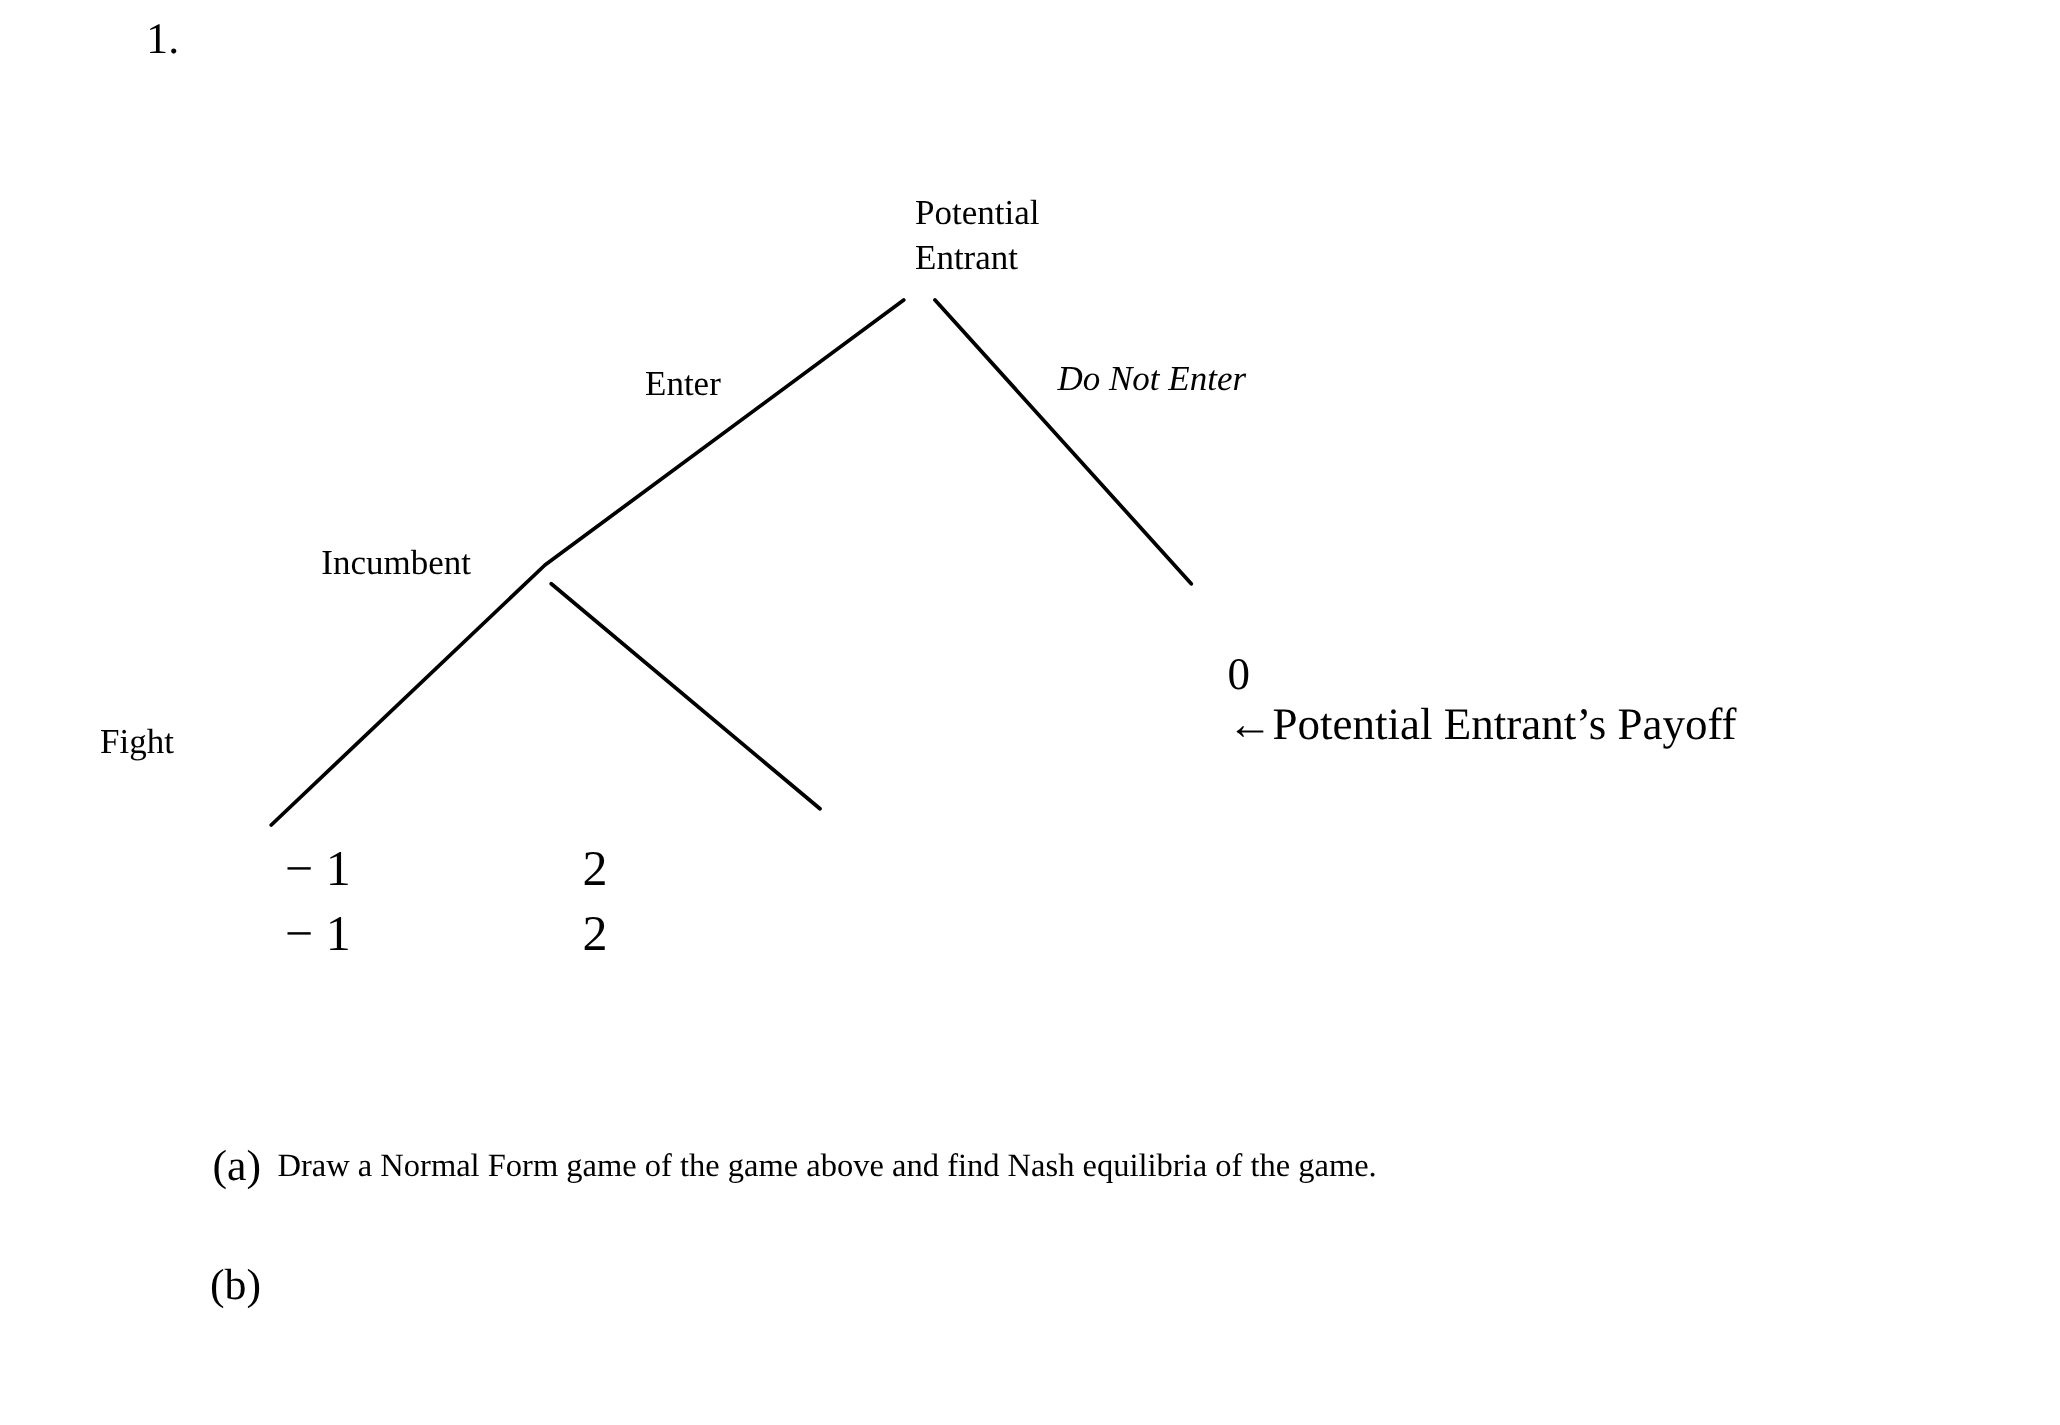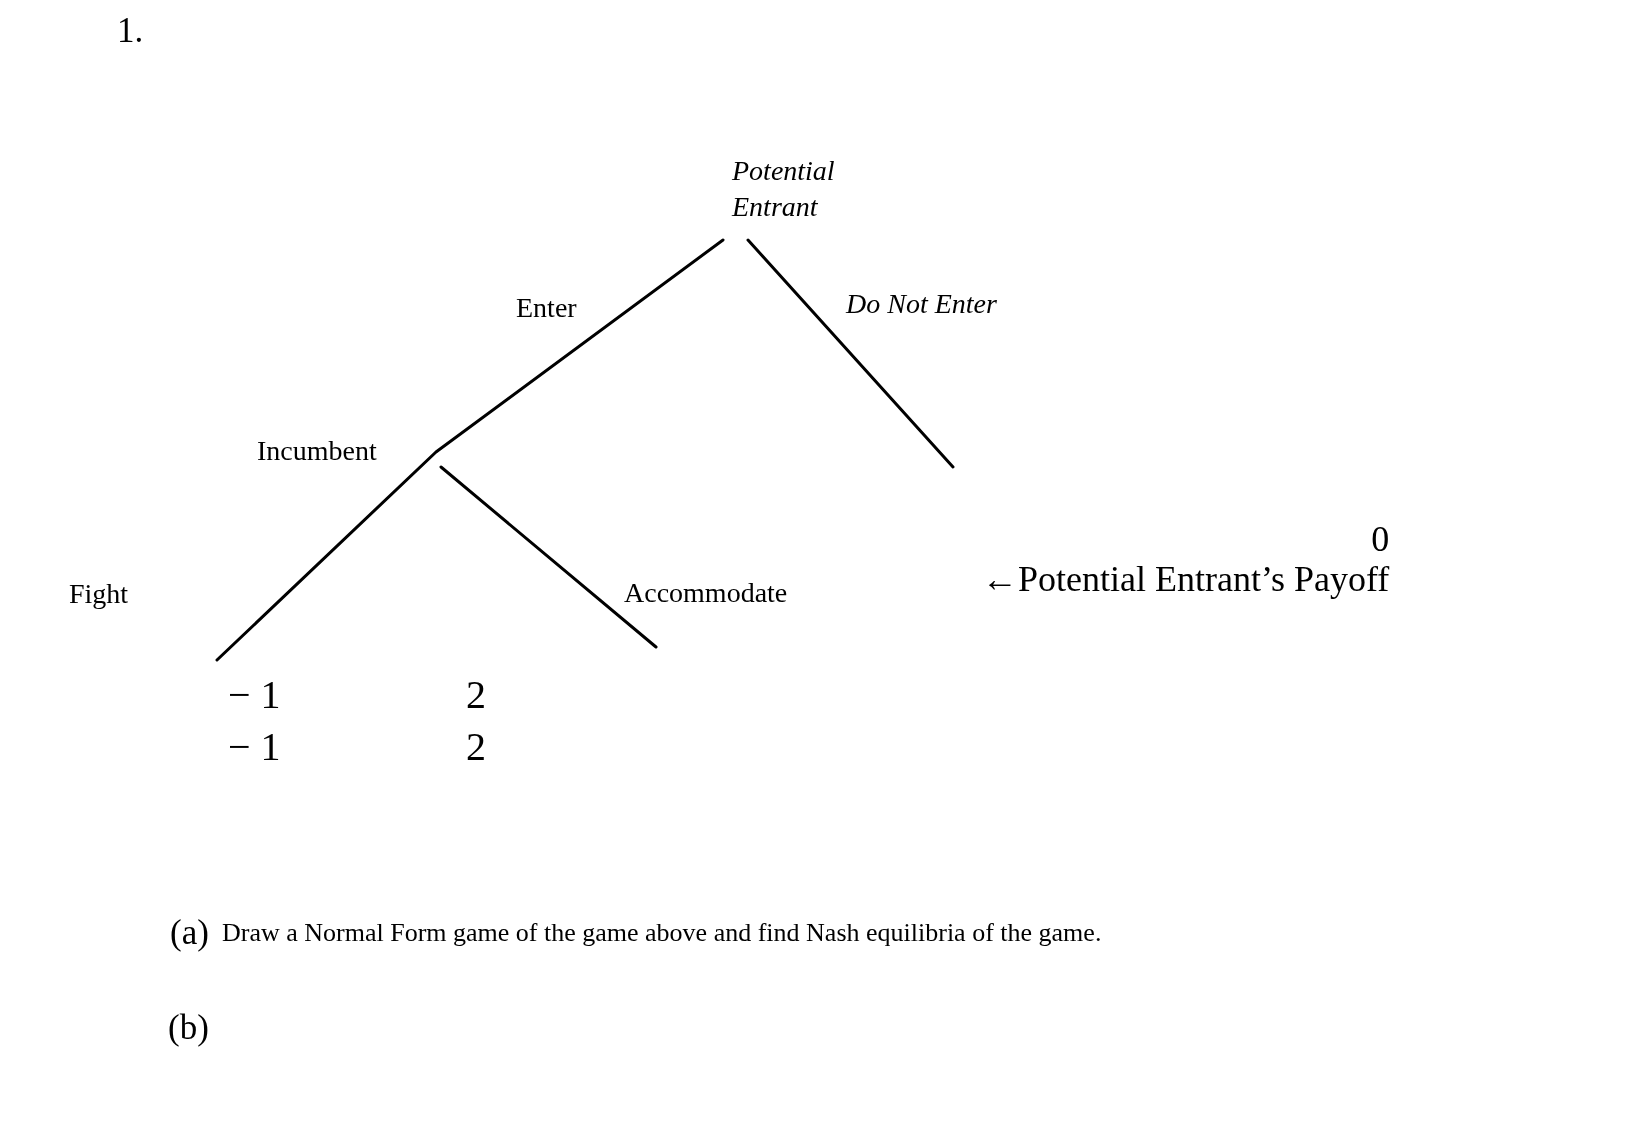--- a/index.html
+++ b/index.html
@@ -19,28 +19,28 @@
   }
   .problem-text {
     left: 175px; top: 10px;
     font-size: 35px; line-height: 41px;
     width: 1300px;
   }
   .tree-svg { position: absolute; left: 0; top: 0; }
   .tree-label { font-size: 28px; line-height: 40px; }
   .root-label {
     left: 732px; top: 153px;
-    font-size: 28px; line-height: 36px; font-style: italic;
+    font-size: 28px; line-height: 36px;
   }
   .enter-label        { left: 516px; top: 288px; }
   .do-not-enter-label { left: 846px; top: 284px; font-style: italic; }
   .incumbent-label    { left: 257px; top: 431px; }
-  .fight-label        { left: 69px;  top: 574px; text-align: right; }
+  .fight-label        { left: 80px;  top: 574px; text-align: right; }
   .accommodate-label  { left: 624px; top: 573px; }
-  .payoff-note { font-size: 36px; line-height: 40px; text-align: right; }
+  .payoff-note { font-size: 36px; line-height: 40px; }
   .payoff-note-entrant   { left: 946px; top: 479px; }
   .payoff-note-incumbent { left: 946px; top: 526px; }
   .payoff-num { font-size: 40px; line-height: 44px; }
   .fight-payoff-entrant        { left: 228px; top: 673px; }
   .fight-payoff-incumbent      { left: 228px; top: 725px; }
   .accommodate-payoff-entrant  { left: 466px; top: 673px; }
   .accommodate-payoff-incumbent{ left: 466px; top: 725px; }
   .q-label { font-size: 35px; line-height: 48px; }
   .q-text  { font-size: 26px; line-height: 48px; width: 1290px; }
   .qa-label { left: 170px; top: 909px; }
@@ -60,21 +60,20 @@
     <line x1="748" y1="240" x2="953" y2="467" stroke="#000000" stroke-width="3" stroke-linecap="round"></line>
     <line x1="441" y1="467" x2="656" y2="647" stroke="#000000" stroke-width="3" stroke-linecap="round"></line>
   </svg>
 
   <div class="abs root-label">Potential
 Entrant</div>
   <span class="abs tree-label enter-label">Enter</span>
   <span class="abs tree-label do-not-enter-label">Do Not Enter</span>
   <span class="abs tree-label incumbent-label">Incumbent</span>
   <span class="abs tree-label fight-label">Fight</span>
-  <span class="abs tree-label accommodate-label">Accommodate</span>
 
   <div class="abs payoff-note payoff-note-entrant">
     <span>0</span>
     <span>←Potential Entrant’s Payoff</span>
   </div>
 
   <span class="abs payoff-num fight-payoff-entrant">− 1</span>
   <span class="abs payoff-num fight-payoff-incumbent">− 1</span>
 
   <span class="abs payoff-num accommodate-payoff-entrant">2</span>

